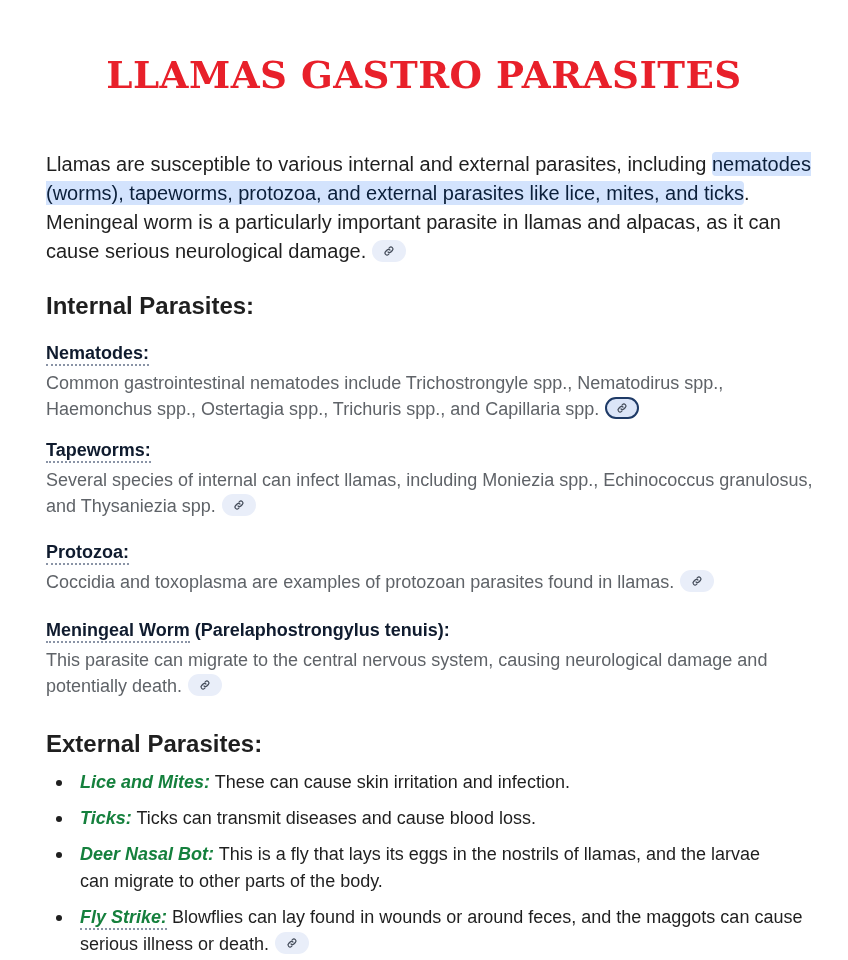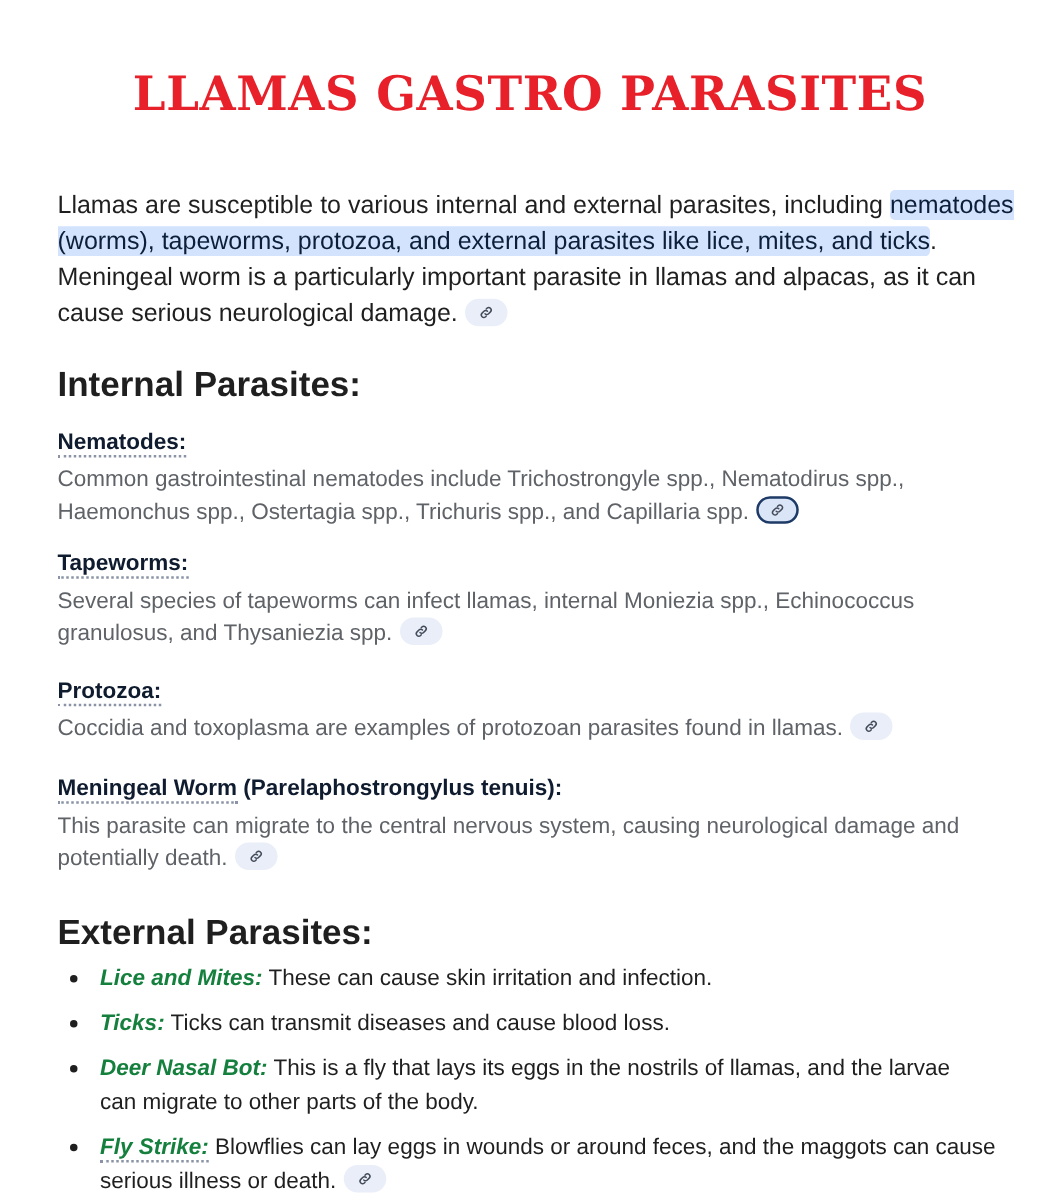--- a/index.html
+++ b/index.html
@@ -18,21 +18,21 @@
     .content { position: absolute; left: 46px; top: 150px; width: 770px; }
     .intro { font-size: 20px; line-height: 29px; color: #1f1f1f; margin: 0; }
     .hl { background: #d3e3fd; border-radius: 4px; padding: 1px 0; color: #0b1f3a; }
     .chip {
       display: inline-block; width: 34px; height: 22px; border-radius: 11px;
       background: #e9eef9; vertical-align: middle; margin-left: 6px;
       position: relative; top: -2px; cursor: pointer; box-sizing: border-box;
     }
     .chip.active { background: #dbe5f8; border: 2px solid #1e3a66; }
     .chip svg { position: absolute; left: 50%; top: 50%; transform: translate(-50%, -50%); }
-    .section-heading { font-size: 28px; color: #1f1f1f; margin: 0; }
+    .section-heading { font-size: 24px; color: #1f1f1f; margin: 0; }
     .sub-heading {
       font-size: 18px; font-weight: bold; color: #0f1b2e; margin: 0;
       display: inline-block;
     }
     .dotted { border-bottom: 2px dotted #8a94a6; padding-bottom: 1px; }
     .desc { font-size: 18px; line-height: 26px; color: #5f6368; margin: 0; }
     .block { position: absolute; left: 0; width: 770px; }
     ul.ext { list-style: none; margin: 0; padding: 0; }
     ul.ext li { position: relative; padding-left: 34px; font-size: 18px; line-height: 27px; color: #1f1f1f; }
     ul.ext li .bullet { position: absolute; left: 10px; top: 11px; width: 6px; height: 6px; border-radius: 50%; background: #1f1f1f; }
@@ -57,21 +57,21 @@
   <div class="block" style="top:193px;">
     <div class="sub-heading"><span class="dotted">Nematodes:</span></div>
     <p class="desc" style="margin-top:6px;"><span>Common gastrointestinal nematodes include Trichostrongyle spp., Nematodirus spp., Haemonchus spp., Ostertagia spp., Trichuris spp., and Capillaria spp.</span><span class="chip active"><svg width="12" height="12" viewBox="0 0 24 24" fill="none" stroke="#444c5a" stroke-width="2.4" stroke-linecap="round">
             <path d="M10 14a4 4 0 0 0 5.7 0l3-3a4 4 0 0 0-5.7-5.7l-1 1"></path>
             <path d="M14 10a4 4 0 0 0-5.7 0l-3 3a4 4 0 0 0 5.7 5.7l1-1"></path>
           </svg></span></p>
   </div>
 
   <div class="block" style="top:290px;">
     <div class="sub-heading"><span class="dotted">Tapeworms:</span></div>
-    <p class="desc" style="margin-top:6px;"><span>Several species of tapeworms can infect llamas, internal Moniezia spp., Echinococcus granulosus, and Thysaniezia spp.</span><span class="chip"><svg width="12" height="12" viewBox="0 0 24 24" fill="none" stroke="#444c5a" stroke-width="2.4" stroke-linecap="round">
+    <p class="desc" style="margin-top:6px;"><span>Several species of internal can infect llamas, including Moniezia spp., Echinococcus granulosus, and Thysaniezia spp.</span><span class="chip"><svg width="12" height="12" viewBox="0 0 24 24" fill="none" stroke="#444c5a" stroke-width="2.4" stroke-linecap="round">
             <path d="M10 14a4 4 0 0 0 5.7 0l3-3a4 4 0 0 0-5.7-5.7l-1 1"></path>
             <path d="M14 10a4 4 0 0 0-5.7 0l-3 3a4 4 0 0 0 5.7 5.7l1-1"></path>
           </svg></span></p>
   </div>
 
   <div class="block" style="top:392px;">
     <div class="sub-heading"><span class="dotted">Protozoa:</span></div>
     <p class="desc" style="margin-top:6px;"><span>Coccidia and toxoplasma are examples of protozoan parasites found in llamas.</span><span class="chip"><svg width="12" height="12" viewBox="0 0 24 24" fill="none" stroke="#444c5a" stroke-width="2.4" stroke-linecap="round">
             <path d="M10 14a4 4 0 0 0 5.7 0l3-3a4 4 0 0 0-5.7-5.7l-1 1"></path>
             <path d="M14 10a4 4 0 0 0-5.7 0l-3 3a4 4 0 0 0 5.7 5.7l1-1"></path>
@@ -99,21 +99,21 @@
       <li style="margin-bottom:9px;">
         <span class="bullet"></span>
         <b>Ticks:</b><span> Ticks can transmit diseases and cause blood loss.</span>
       </li>
       <li style="margin-bottom:9px; padding-right:40px;">
         <span class="bullet"></span>
         <b>Deer Nasal Bot:</b><span> This is a fly that lays its eggs in the nostrils of llamas, and the larvae can migrate to other parts of the body.</span>
       </li>
       <li>
         <span class="bullet"></span>
-        <b class="dotted">Fly Strike:</b><span> Blowflies can lay eggs in wounds or around feces, and the maggots can cause serious illness or death.</span><span class="chip"><svg width="12" height="12" viewBox="0 0 24 24" fill="none" stroke="#444c5a" stroke-width="2.4" stroke-linecap="round">
+        <b class="dotted">Fly Strike:</b><span> Blowflies can lay found in wounds or around feces, and the maggots can cause serious illness or death.</span><span class="chip"><svg width="12" height="12" viewBox="0 0 24 24" fill="none" stroke="#444c5a" stroke-width="2.4" stroke-linecap="round">
               <path d="M10 14a4 4 0 0 0 5.7 0l3-3a4 4 0 0 0-5.7-5.7l-1 1"></path>
               <path d="M14 10a4 4 0 0 0-5.7 0l-3 3a4 4 0 0 0 5.7 5.7l1-1"></path>
             </svg></span>
       </li>
     </ul>
   </div>
 
 </div>
 
 </body></html>

